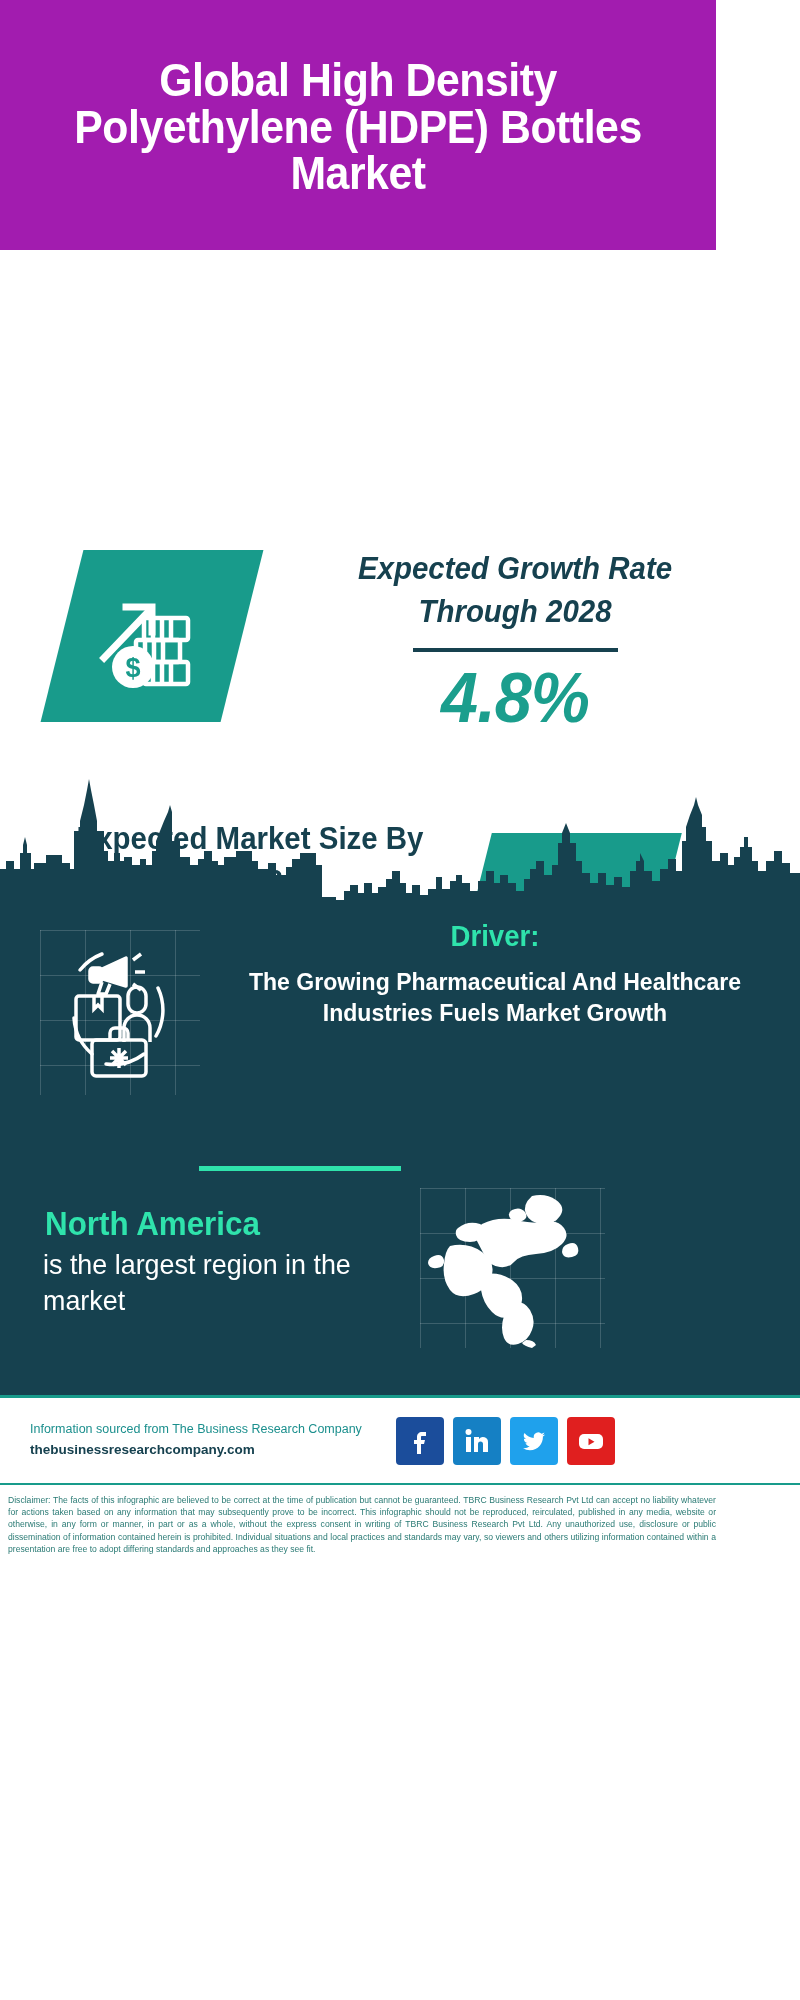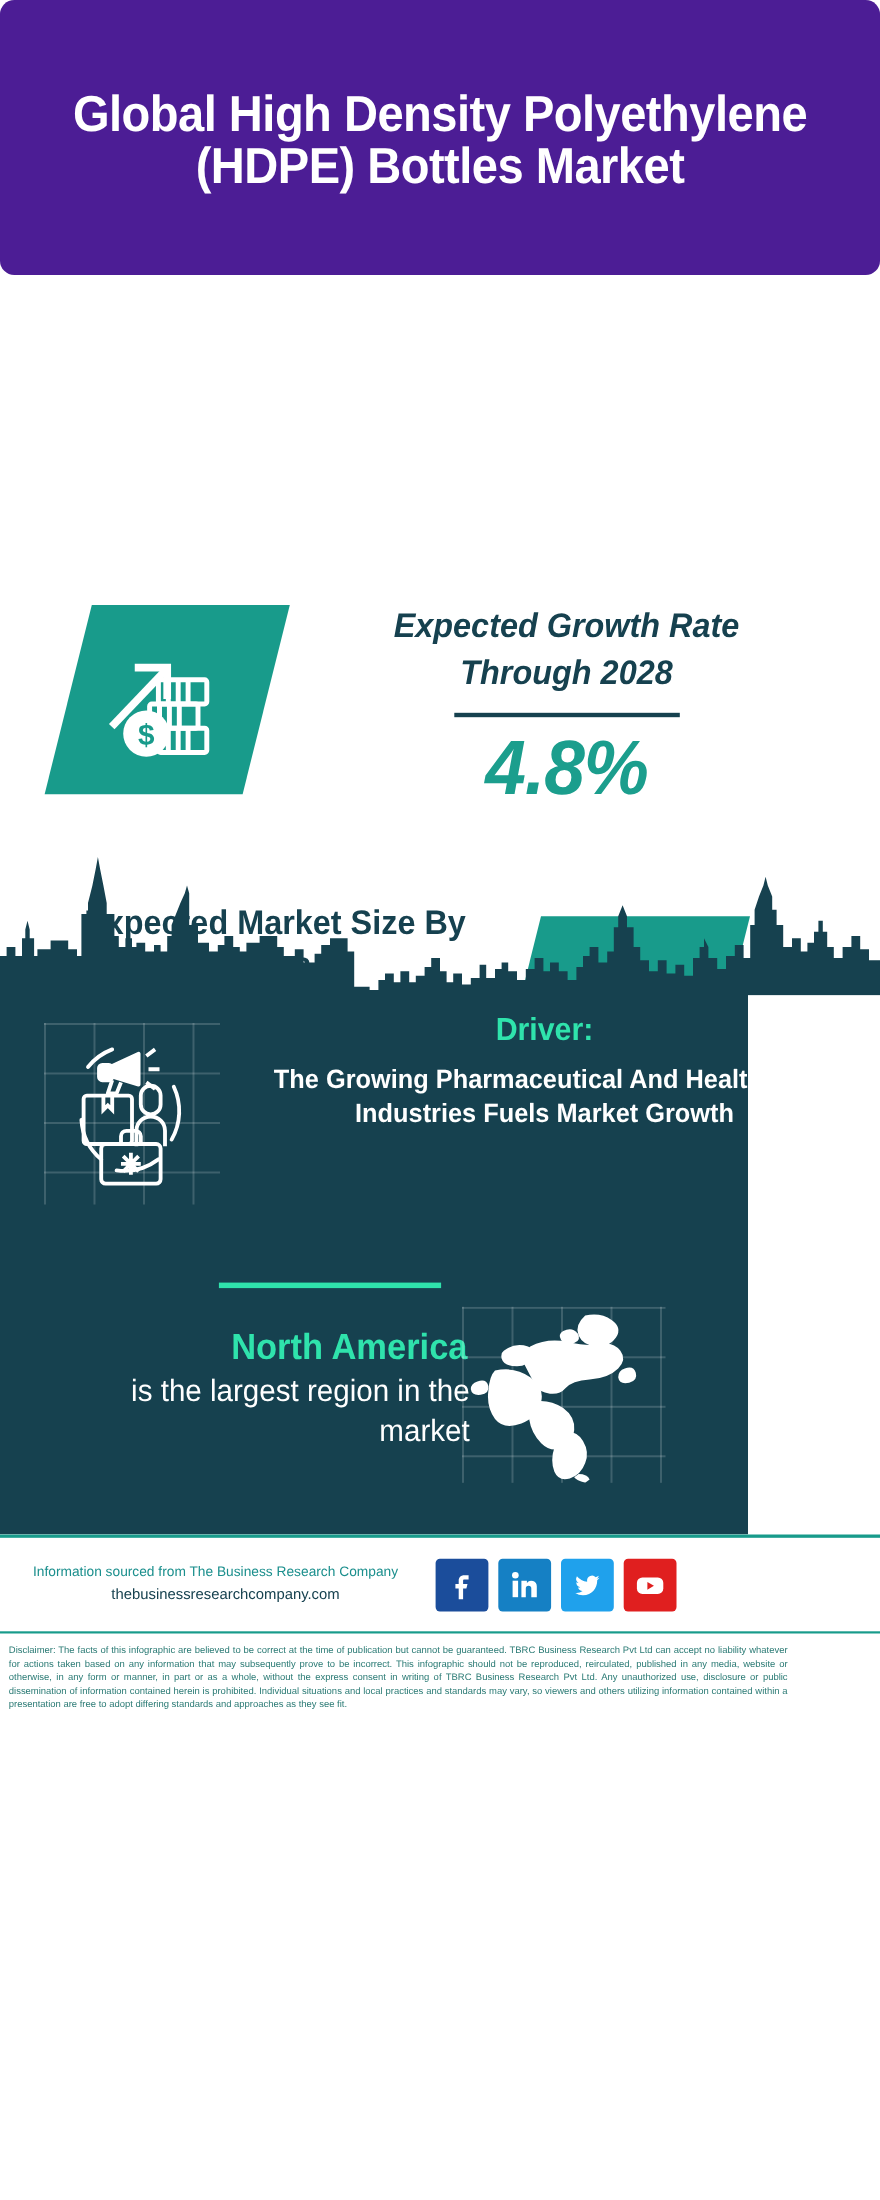--- a/index.html
+++ b/index.html
@@ -6,25 +6,24 @@
   html,body { width:800px; }
   body {
     font-family:"Liberation Sans", sans-serif;
     background:#ffffff;
     width:800px; height:2000px;
     position:relative; overflow:hidden;
   }
 
   
   .header {
-    background:#4c1d95;
-    width:800px; height:250px;
+    background:#a21caf;
+    width:716px; height:250px;
     display:flex; align-items:center; justify-content:center;
     padding:4px 20px 0;
-    border-radius:13px;
   }
   .header-title {
     color:#ffffff;
     font-size:46px;
     font-weight:bold;
     line-height:1.02;
     text-align:center;
     letter-spacing:-0.5px;
     font-stretch:condensed;
     transform:scaleX(0.93);
@@ -79,21 +78,21 @@
   
   .skyline-wrap {
     position:absolute; left:0; top:765px; width:800px; height:140px;
     overflow:hidden;
   }
   .skyline-wrap svg { display:block; }
 
   
   .dark-zone {
     position:absolute; left:0; top:900px;
-    width:680px; height:495px;
+    width:800px; height:495px;
     background:#16414f;
   }
 
   .grid-bg {
     position:absolute;
     background-image:
       linear-gradient(to right, rgba(255,255,255,.17) 1.5px, transparent 1.5px),
       linear-gradient(to bottom, rgba(255,255,255,.17) 1.5px, transparent 1.5px);
     background-size:45px 45px;
   }
@@ -110,42 +109,42 @@
     color:#ffffff; font-size:24px; font-weight:bold;
     line-height:1.28; transform:scaleX(0.96);
   }
 
   .divider-mint {
     position:absolute; left:199px; top:266px;
     width:202px; height:5px; background:#2fe3ac;
   }
 
   .region-body {
-    position:absolute; left:35px; top:305px; width:400px; text-align:right;
+    position:absolute; left:35px; top:305px; width:400px; text-align:left;
   }
   .region-name {
     color:#2fe3ac; font-size:33px; font-weight:bold;
     transform:scaleX(0.95); margin-bottom:4px;
   }
   .region-sub {
     color:#ffffff; font-size:28px; line-height:1.3; transform:scaleX(0.96);
   }
   .map-box { left:420px; top:288px; width:185px; height:160px; }
 
   
   .footer {
     position:absolute; left:0; top:1395px; width:800px; height:90px;
     background:#ffffff;
     display:flex; align-items:center;
     border-top:3px solid #189b8b;
     border-bottom:2px solid #189b8b;
   }
   .footer-text { margin-left:30px; width:350px; }
   .footer-line1 { color:#1b8f8d; font-size:12.5px; line-height:1.55; }
-  .footer-line2 { color:#16414f; font-size:13.5px; font-weight:normal; line-height:1.55;text-align:center; }
+  .footer-line2 { color:#16414f; font-size:13.5px; font-weight:bold; line-height:1.55; }
   .socials { display:flex; gap:9px; margin-left:16px; }
   .social {
     width:48px; height:48px; border-radius:4px;
     display:flex; align-items:center; justify-content:center;
   }
   .s-fb { background:#1b4d9b; }
   .s-li { background:#1580c4; }
   .s-tw { background:#1fa1ec; }
   .s-yt { background:#e01f1f; }
 

